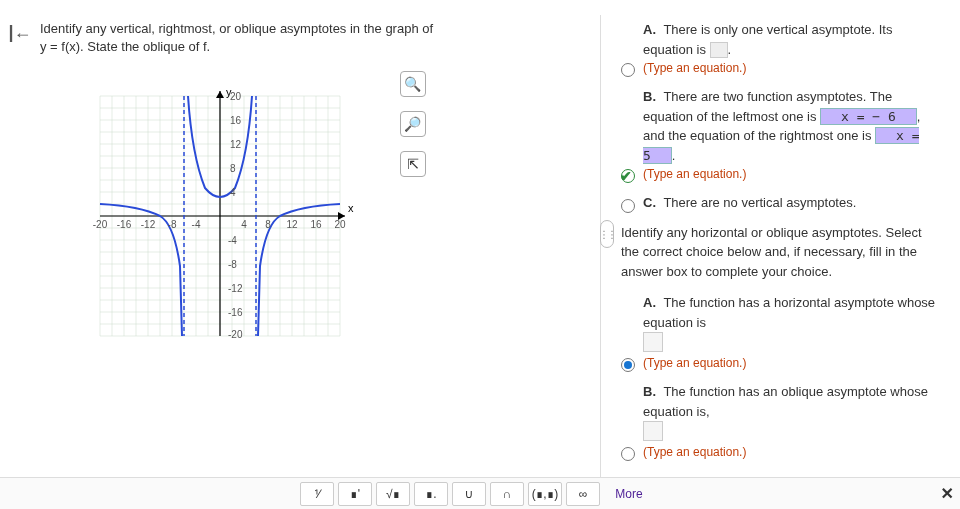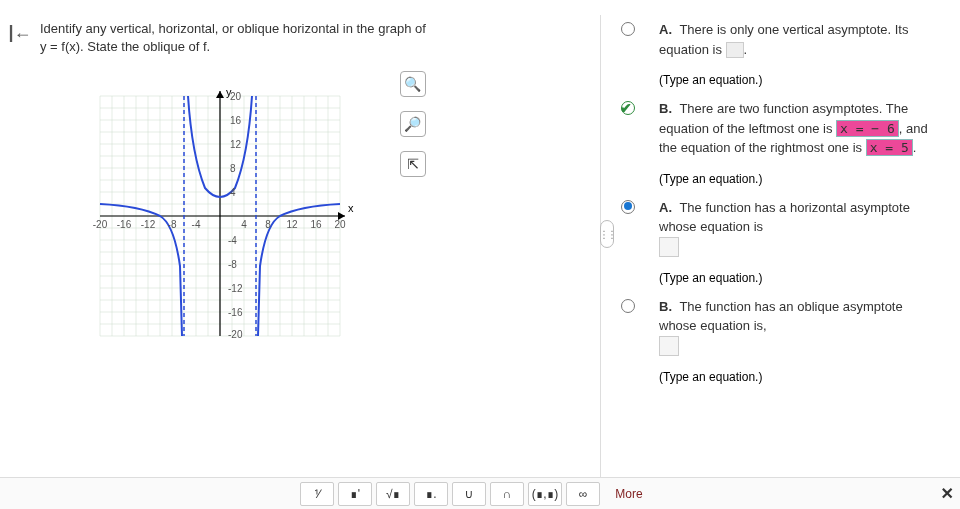--- a/index.html
+++ b/index.html
@@ -70,23 +70,23 @@
       margin: 15px 0;
     }
     .right-panel {
       flex: 1;
       padding: 20px 20px 0 20px;
       line-height: 1.5;
     }
     .prompt { margin-bottom: 12px; }
     .choice-row {
       display: flex;
-      align-items: flex-start;
+      align-items: flex-end;
       margin-bottom: 10px;
-      gap: 24px;
+      gap: 8px;
     }
     .radio {
       width: 14px;
       height: 14px;
       border: 1.5px solid #777;
       border-radius: 50%;
       margin-top: 2px;
       flex-shrink: 0;
       position: relative;
     }
@@ -122,26 +122,26 @@
       vertical-align: middle;
     }
     .ans-input.lg {
       width: 20px;
       height: 20px;
       background: #f5f5f5;
       display:block;
       margin-bottom:2px;
     }
     .ans-filled {
-      background: #ec4899;
+      background: #c4b5fd;
       border: 1px solid #8bb;
-      padding: 0 3px;
+      padding: 0 20px;
       font-family: monospace;
     }
-    .hint { font-size: 12px; color: #000000; margin-top: 12px; }
+    .hint { font-size: 12px; color: #c2410c; }
     .drag-handle {
       position: absolute;
       left: 600px;
       top: 220px;
       width: 14px;
       height: 28px;
       border: 1px solid #bbb;
       border-radius: 8px;
       background: #fff;
       display: flex;
@@ -171,21 +171,21 @@
       background: #fff;
       display: flex;
       align-items: center;
       justify-content: center;
       font-size: 12px;
       cursor: pointer;
       border-radius:2px;
     }
     .bb-more {
       min-width: 50px;
-      color: #7f1d1d;
+      color: #4c1d95;
       border: none;
       background: transparent;
     }
     .close-x {
       position: absolute;
       right: 6px;
       bottom: 6px;
       font-size: 16px;
       font-weight: bold;
       color: #333;
@@ -195,21 +195,21 @@
 </head>
 <body>
 
 <div class="container">
   <div class="back-col">
     <span class="back-icon">|←</span>
   </div>
 
   <div class="left-panel">
     <div class="question-text">
-      <span>Identify any vertical, horizontal, or oblique horizontal in the graph of</span><br>
+      <span>Identify any vertical, rightmost, or oblique asymptotes in the graph of</span><br>
       <span>y = f(x). State the oblique of f.</span>
     </div>
 
     <div class="graph-tools">
       <div class="graph-box">
         <svg width="300" height="300" viewBox="0 0 300 300">
 
           <g stroke="#c8d8c8" stroke-width="0.5">
             <line x1="30" y1="30" x2="30" y2="270"></line>
               <line x1="42" y1="30" x2="42" y2="270"></line>
@@ -322,21 +322,29 @@
 
     <div class="choice-row">
       <div class="radio selected-check"></div>
       <div>
         <span class="choice-label">B.</span>
         <span>There are two function asymptotes. The equation of the leftmost one is </span><span class="ans-filled">x = − 6</span><span>, and the equation of the rightmost one is </span><span class="ans-filled">x = 5</span><span>.</span>
         <div class="hint">(Type an equation.)</div>
       </div>
     </div>
 
-
+    <div class="choice-row">
+      <div class="radio"></div>
+      <div>
+        <span class="choice-label">C.</span>
+        <span>There are no vertical asymptotes.</span>
+      </div>
+    </div>
+
+    <div class="prompt" style="margin-top:8px">Identify any horizontal or oblique asymptotes. Select the correct choice below and, if necessary, fill in the answer box to complete your choice.</div>
 
     <div class="choice-row">
       <div class="radio selected-dot"></div>
       <div>
         <span class="choice-label">A.</span>
         <span>The function has a horizontal asymptote whose equation is</span>
         <div>
             <span class="ans-input lg"></span>
           </div>
         <div class="hint">(Type an equation.)</div>

